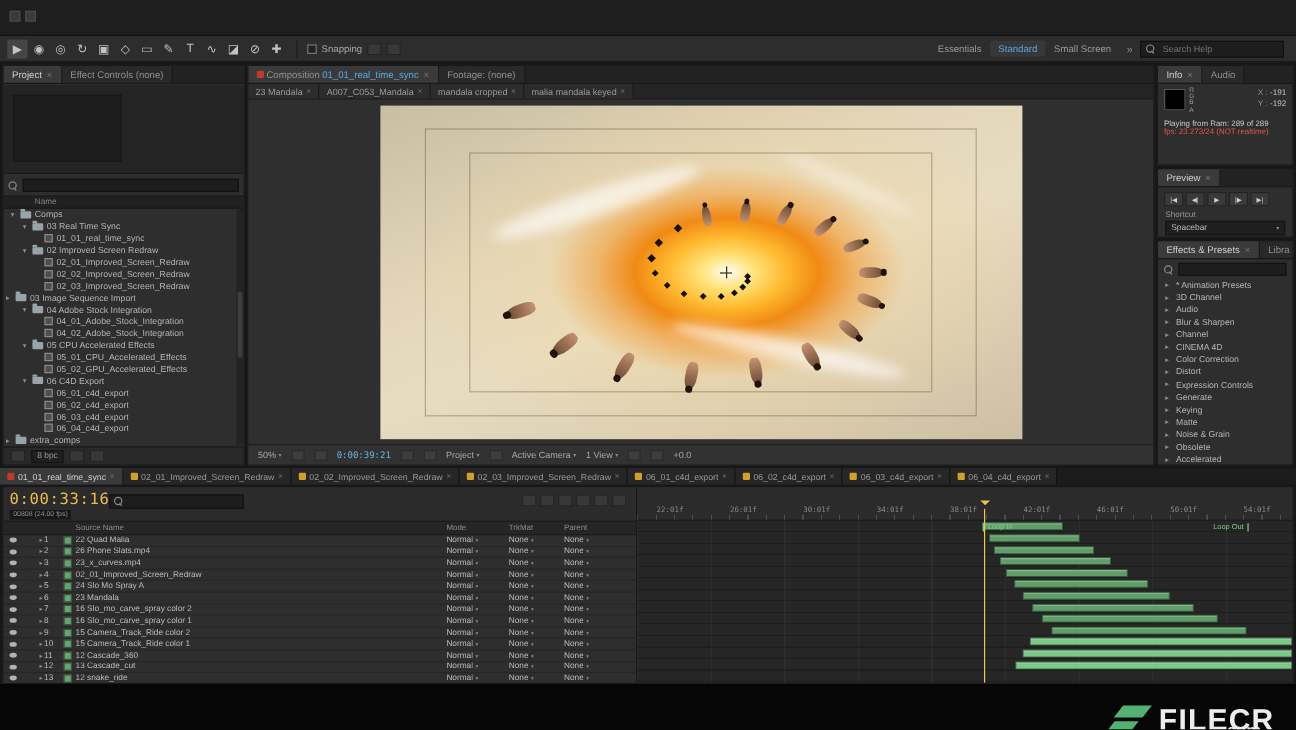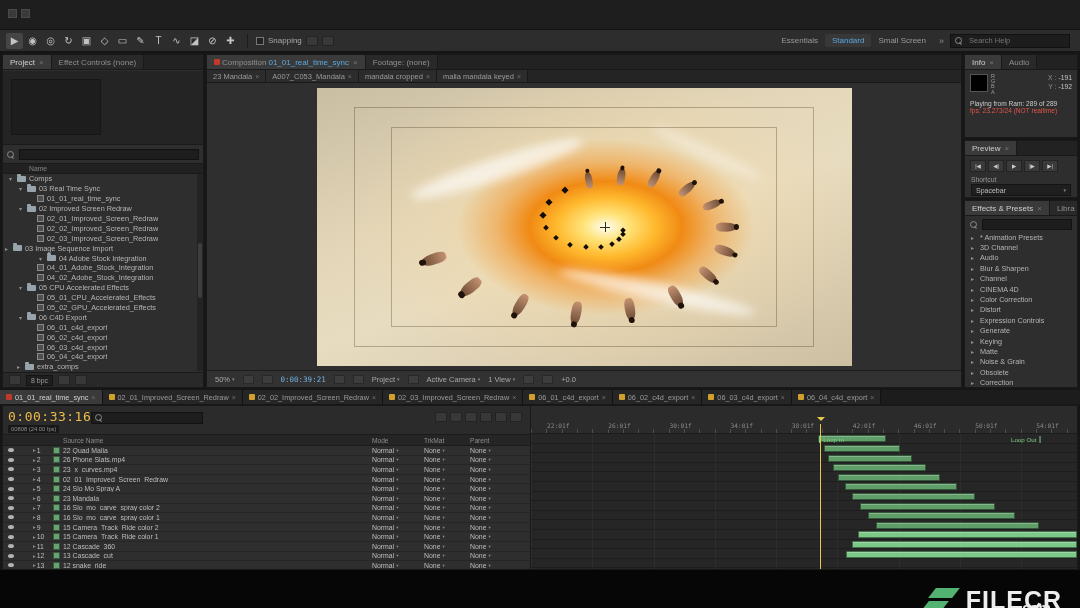--- a/index.html
+++ b/index.html
@@ -277,21 +277,21 @@
         <div class="trow" style="padding-left: 24px;">
           <span class="chev"></span>
           <span class="cicon"></span>
           <span class="tlabel">02_03_Improved_Screen_Redraw</span>
         </div>
         <div class="trow" style="">
           <span class="chev">▸</span>
           <span class="ficon"></span>
           <span class="tlabel">03 Image Sequence Import</span>
         </div>
-        <div class="trow" style="padding-left: 14px; margin-left: 20px;">
+        <div class="trow" style="padding-left: 14px;">
           <span class="chev">▾</span>
           <span class="ficon"></span>
           <span class="tlabel">04 Adobe Stock Integration</span>
         </div>
         <div class="trow" style="padding-left: 24px;">
           <span class="chev"></span>
           <span class="cicon"></span>
           <span class="tlabel">04_01_Adobe_Stock_Integration</span>
         </div>
         <div class="trow" style="padding-left: 24px;">
@@ -332,21 +332,21 @@
         <div class="trow" style="padding-left: 24px;">
           <span class="chev"></span>
           <span class="cicon"></span>
           <span class="tlabel">06_03_c4d_export</span>
         </div>
         <div class="trow" style="padding-left: 24px;">
           <span class="chev"></span>
           <span class="cicon"></span>
           <span class="tlabel">06_04_c4d_export</span>
         </div>
-        <div class="trow" style="padding-left: 12px;">
+        <div class="trow" style="padding-left: 0;">
           <span class="chev">▸</span>
           <span class="ficon"></span>
           <span class="tlabel">extra_comps</span>
         </div>
       </div>
     <div class="vscroll">
         <div class="vthumb"></div>
       </div>
     <div class="proj-status">
       <span class="mini"></span>
@@ -598,21 +598,21 @@
         <div class="fxrow">
           <span class="chev">▸</span>
           <span>Noise &amp; Grain</span>
         </div>
         <div class="fxrow">
           <span class="chev">▸</span>
           <span>Obsolete</span>
         </div>
         <div class="fxrow">
           <span class="chev">▸</span>
-          <span>Correction</span>
+          <span>Accelerated</span>
         </div>
       </div>
   </div>
 
   <div id="tl-tabs" class="tl-tabs">
       <div class="tl-tab active">
         <span class="sq" style="background: rgb(192, 57, 43);"></span>
         <span>01_01_real_time_sync</span>
         <span class="x">×</span>
       </div>

